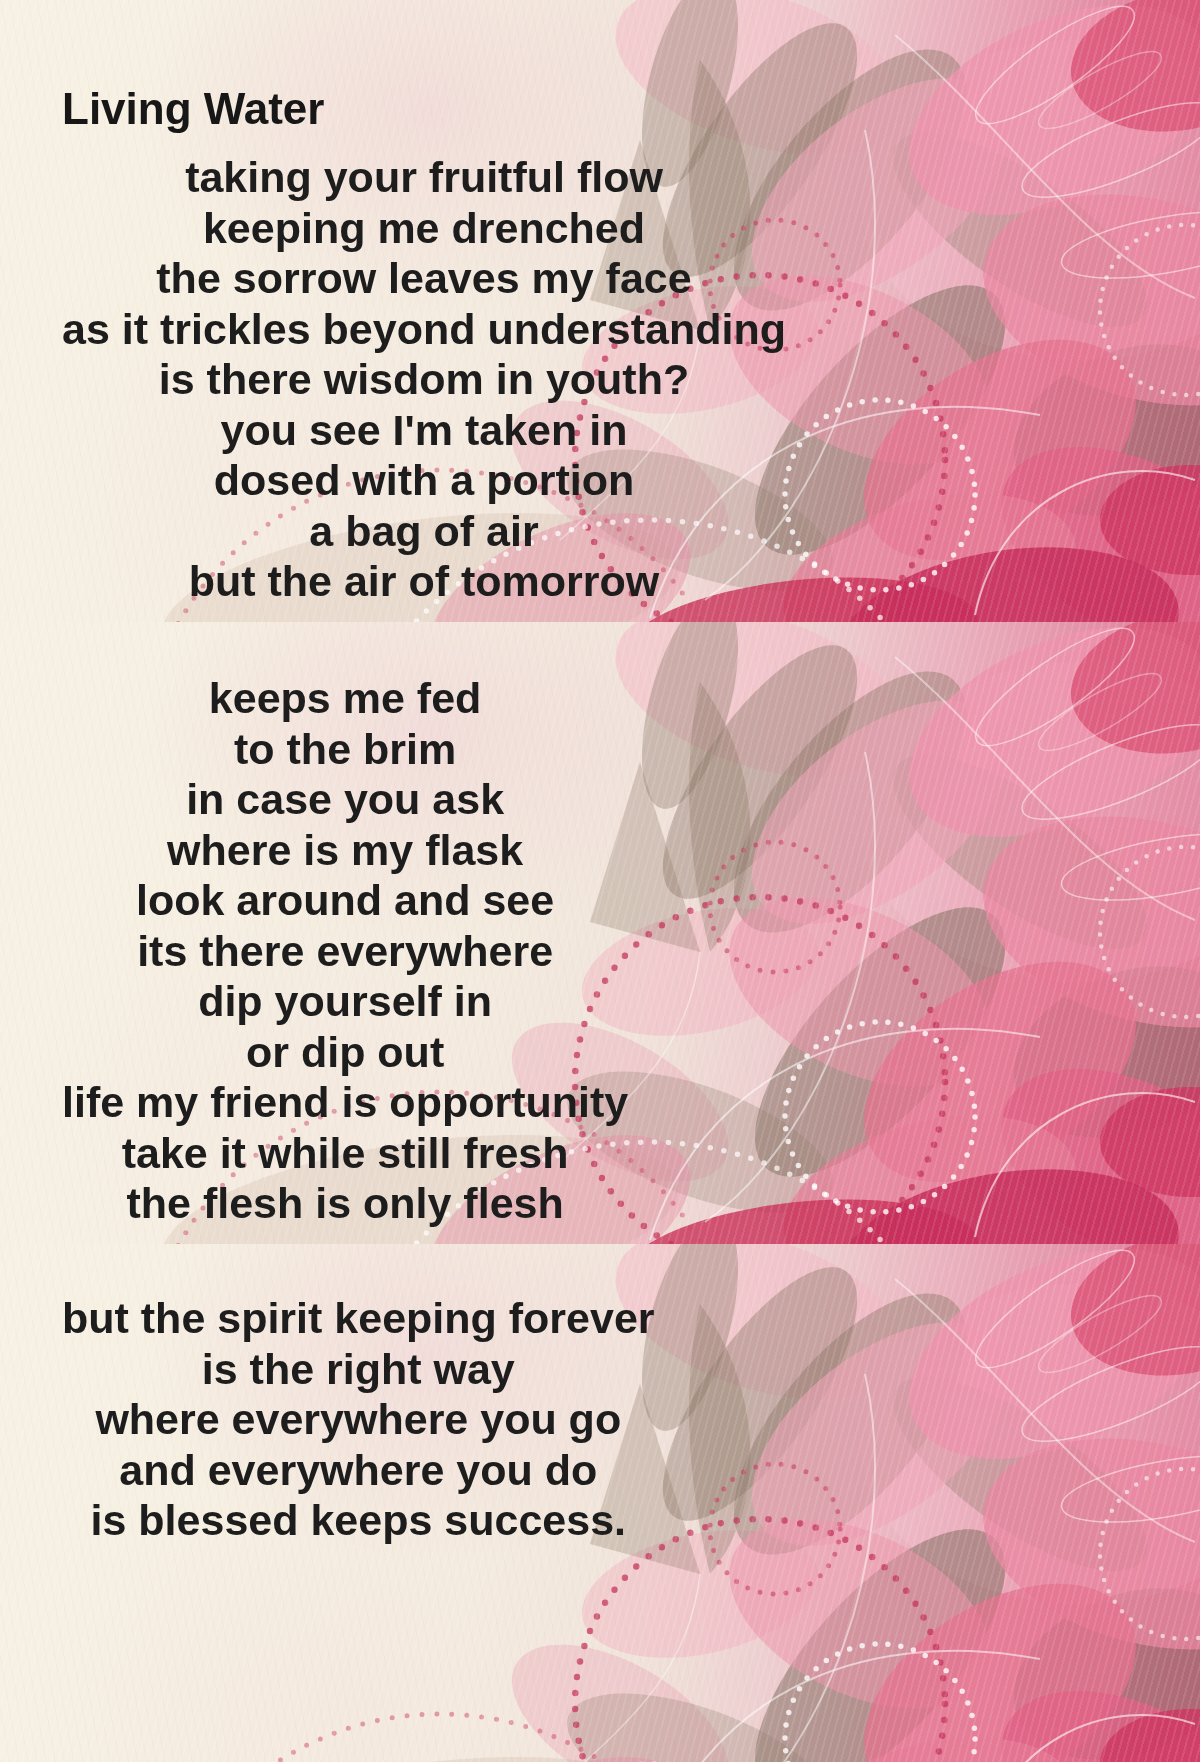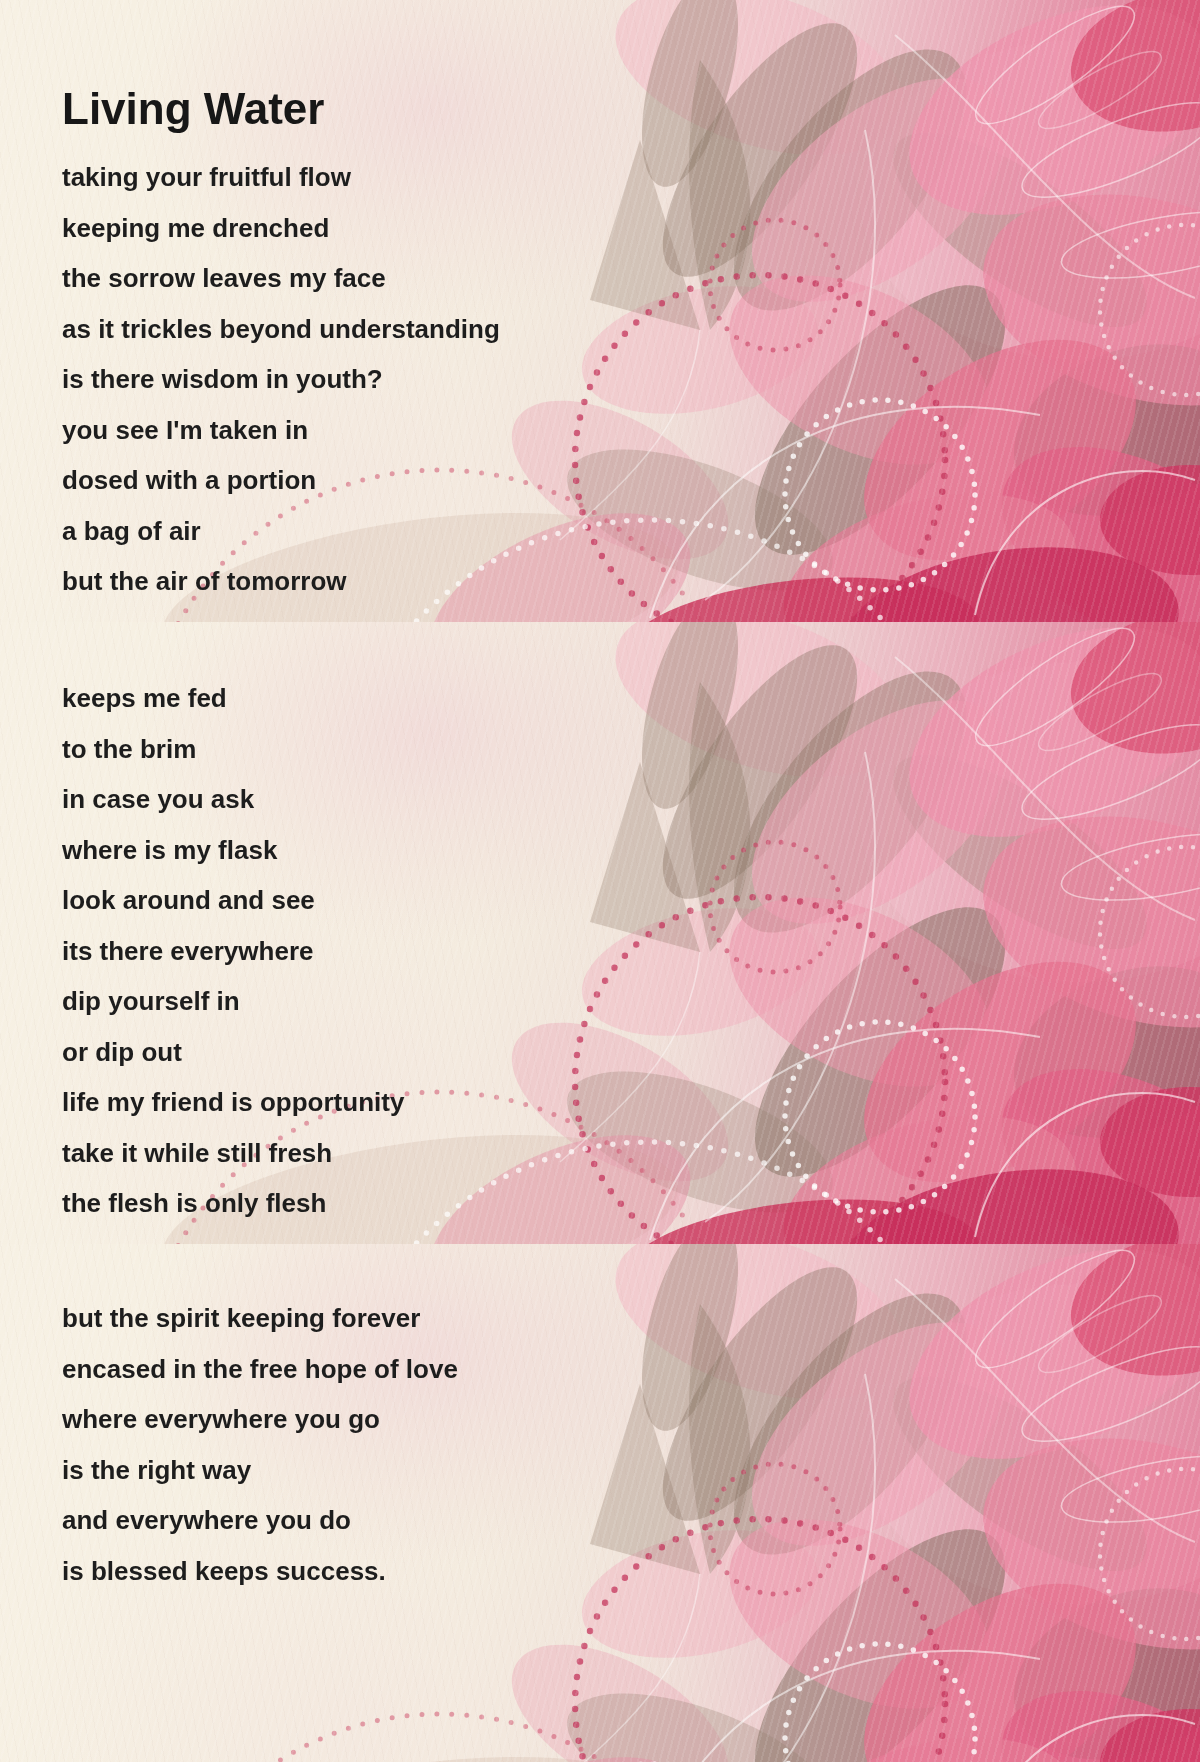--- a/index.html
+++ b/index.html
@@ -59,24 +59,25 @@
     top: 58px;
     font-size: 44px;
     font-weight: bold;
     line-height: 1;
     letter-spacing: 0;
     color: #171717;
   }
   .stanza {
     position: absolute;
     left: 62px;
-    font-size: 26px;
+    font-size: 43px;
     font-weight: bold;
     line-height: 50.5px;
     white-space: pre;
+    text-align: center;
   }
   .stanza-1 { top: 152px; }
   .stanza-2 { top: 673px; }
   .stanza-3 { top: 1293px; }
   .signature {
     position: absolute;
     left: 70px;
     top: 1664px;
     font-size: 42px;
     font-style: italic;
@@ -160,17 +161,17 @@
         </svg>
     </div>
     <div class="texture"></div>
   </div>
 
   <div class="text-layer">
     <h1 class="poem-title">Living Water</h1>
 
     <div class="stanza stanza-1"><div class="line">taking your fruitful flow</div><div class="line">keeping me drenched</div><div class="line">the sorrow leaves my face</div><div class="line">as it trickles beyond understanding</div><div class="line">is there wisdom in youth?</div><div class="line">you see I'm taken in</div><div class="line">dosed with a portion</div><div class="line">a bag of air</div><div class="line">but the air of tomorrow</div></div>
     <div class="stanza stanza-2"><div class="line">keeps me fed</div><div class="line">to the brim</div><div class="line">in case you ask</div><div class="line">where is my flask</div><div class="line">look around and see</div><div class="line">its there everywhere</div><div class="line">dip yourself in</div><div class="line">or dip out</div><div class="line">life my friend is opportunity</div><div class="line">take it while still fresh</div><div class="line">the flesh is only flesh</div></div>
-    <div class="stanza stanza-3"><div class="line">but the spirit keeping forever</div><div class="line">encased in the free hope of love</div><div class="line">where everywhere you go</div><div class="line">is the right way</div><div class="line">and everywhere you do</div><div class="line">is blessed keeps success.</div></div>
+    <div class="stanza stanza-3"><div class="line">but the spirit keeping forever</div><div class="line">is the right way</div><div class="line">where everywhere you go</div><div class="line">and everywhere you do</div><div class="line">is blessed keeps success.</div></div>
 
   </div>
 
 </div>
 
 </body></html>

